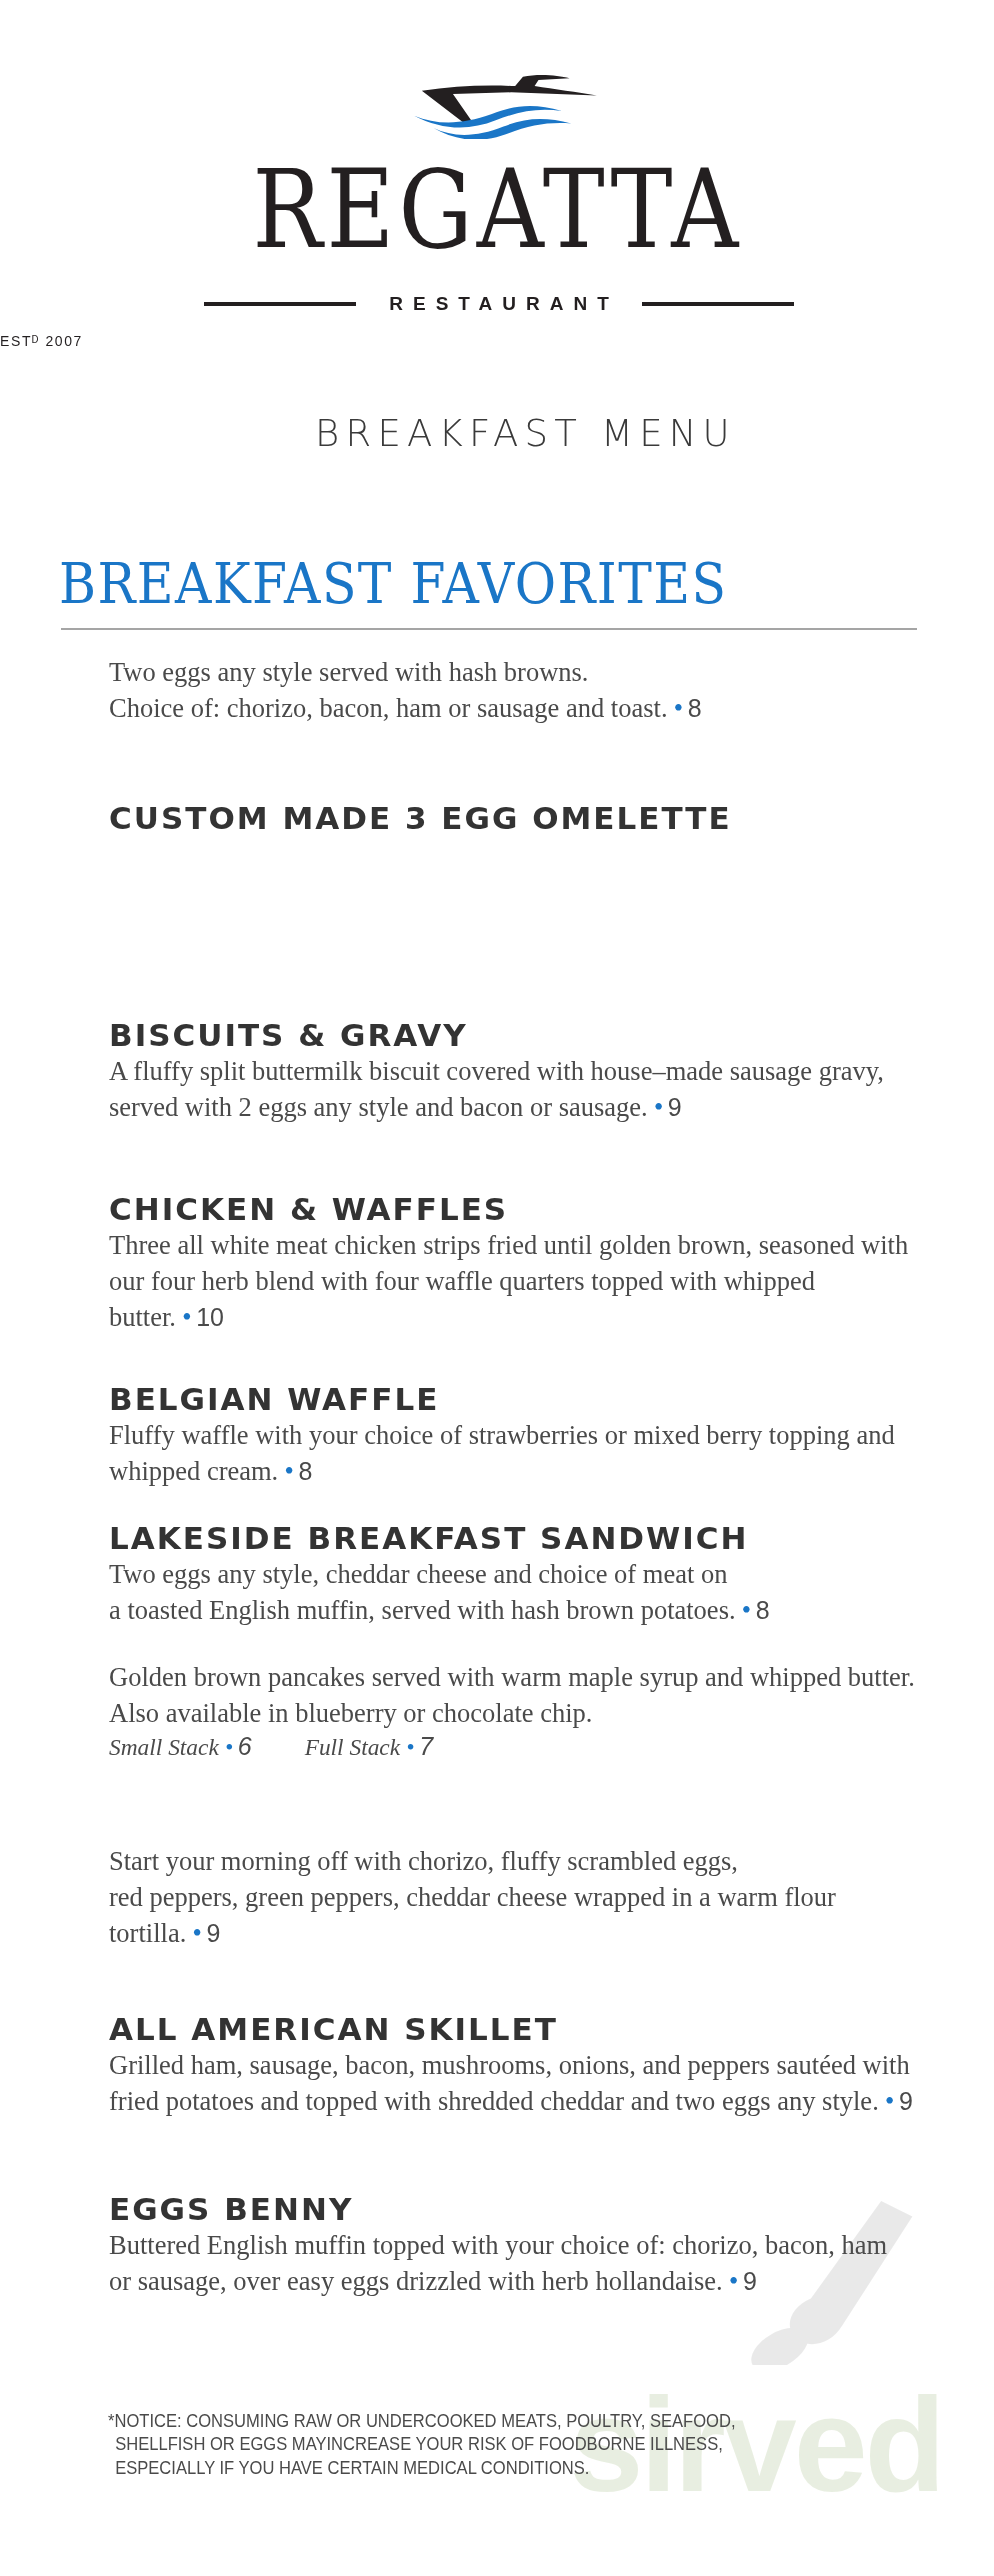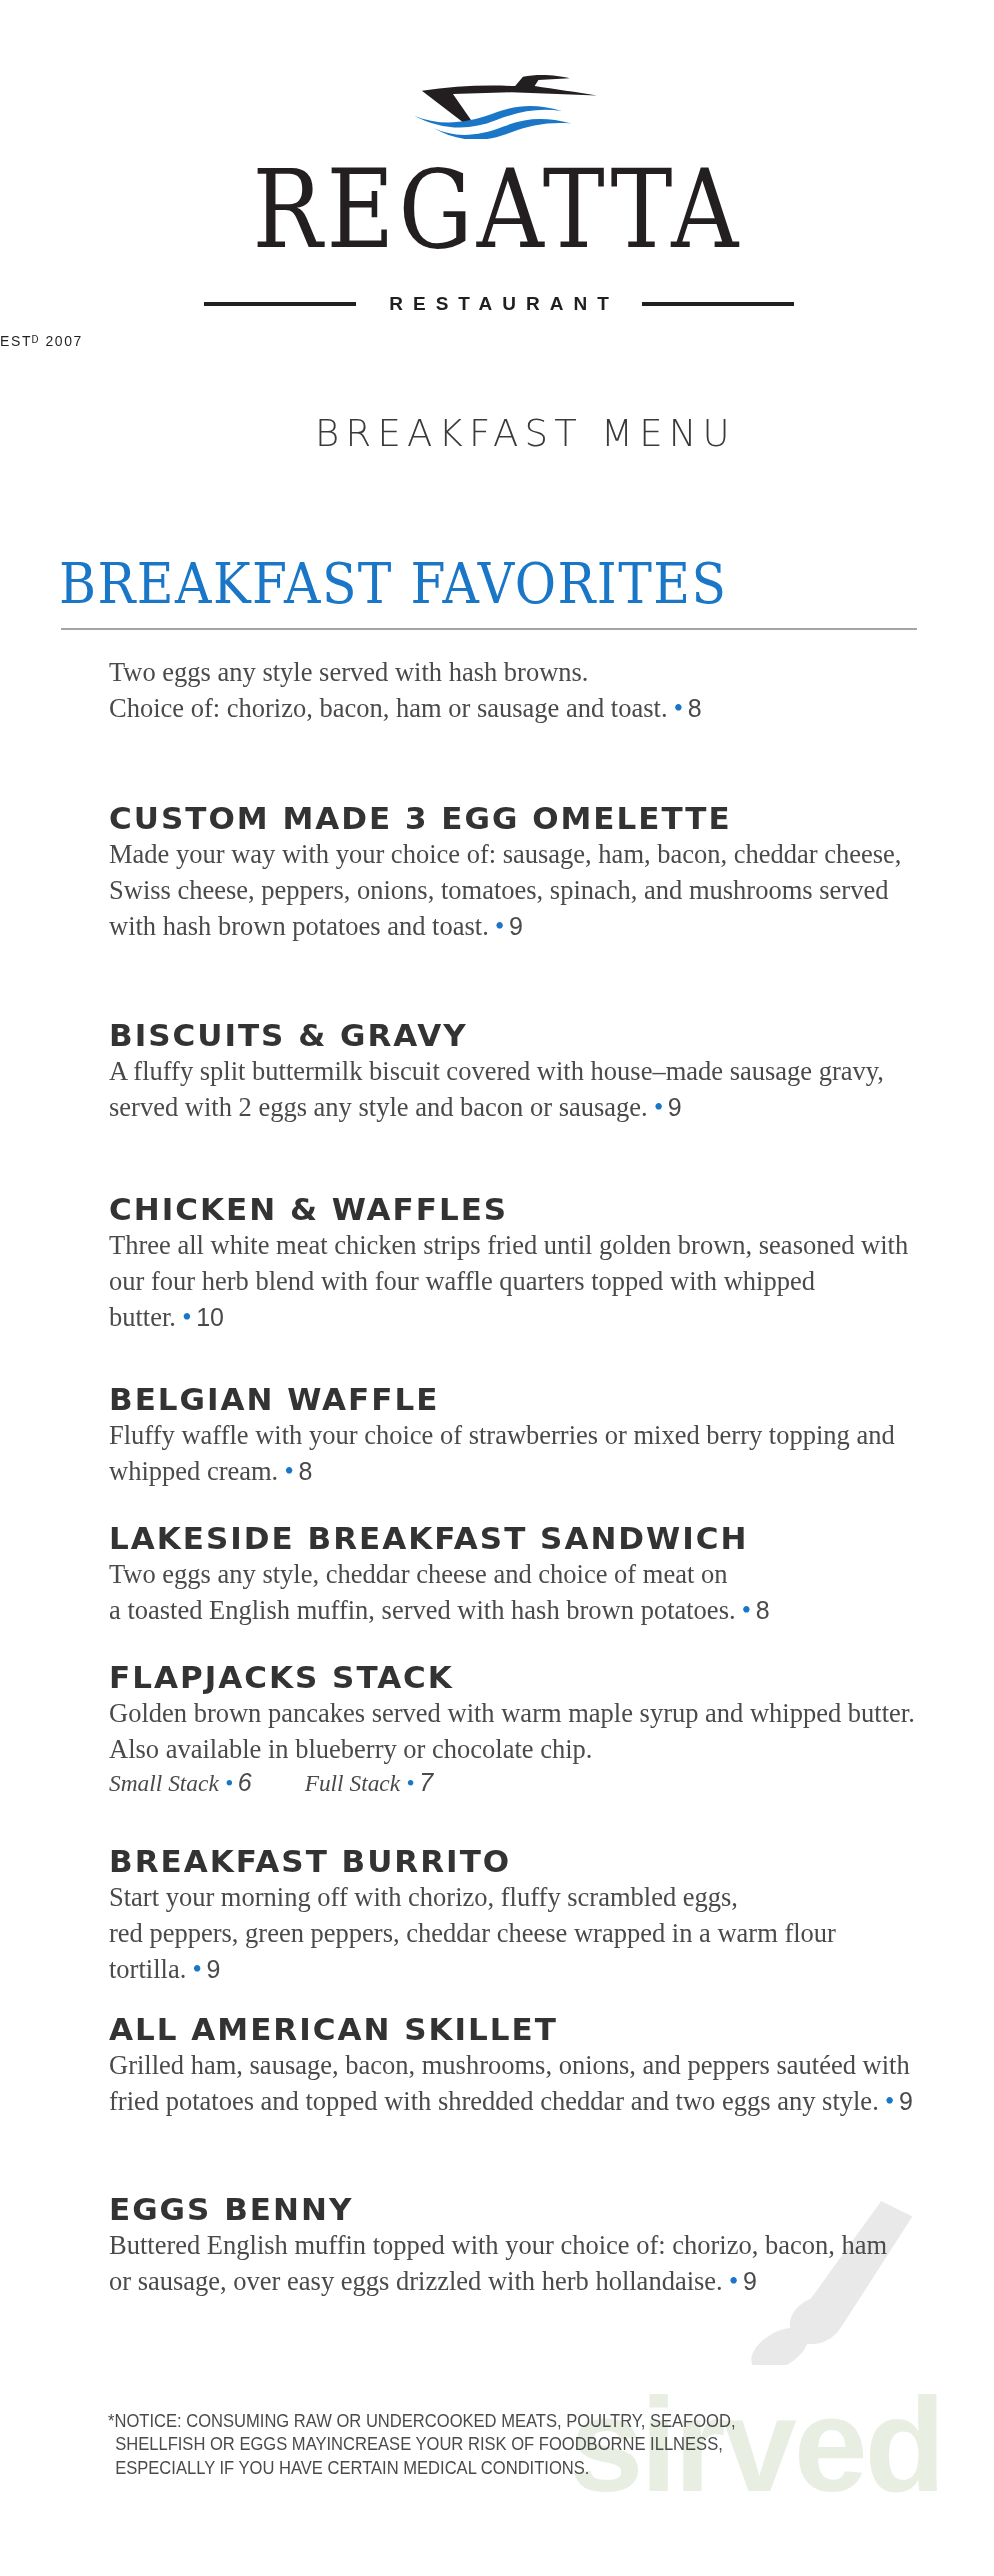--- a/index.html
+++ b/index.html
@@ -45,21 +45,20 @@
 <div class="abs section-h">BREAKFAST FAVORITES</div>
 <div class="abs section-rule"></div>
 
 <div class="abs item" style="top:654px">
   <div class="item-desc"><span style="white-space:pre-line">Two eggs any style served with hash browns.
 Choice of: chorizo, bacon, ham or sausage and toast.</span><span class="dot">•</span><span class="price">8</span></div>
 </div>
 
 <div class="abs item" style="top:800px">
   <div class="item-title">CUSTOM MADE 3 EGG OMELETTE</div>
-  <div class="item-desc"><span>Made your way with your choice of: sausage, ham, bacon, cheddar cheese, Swiss cheese, peppers, onions, tomatoes, spinach, and mushrooms served with hash brown potatoes and toast.</span><span class="dot">•</span><span class="price">9</span></div>
 </div>
 
 <div class="abs item" style="top:1017px">
   <div class="item-title">BISCUITS &amp; GRAVY</div>
   <div class="item-desc"><span>A fluffy split buttermilk biscuit covered with house–made sausage gravy, served with 2 eggs any style and bacon or sausage.</span><span class="dot">•</span><span class="price">9</span></div>
 </div>
 
 <div class="abs item" style="top:1191px">
   <div class="item-title">CHICKEN &amp; WAFFLES</div>
   <div class="item-desc"><span>Three all white meat chicken strips fried until golden brown, seasoned with our four herb blend with four waffle quarters topped with whipped butter.</span><span class="dot">•</span><span class="price">10</span></div>
@@ -70,30 +69,28 @@
   <div class="item-desc"><span>Fluffy waffle with your choice of strawberries or mixed berry topping and whipped cream.</span><span class="dot">•</span><span class="price">8</span></div>
 </div>
 
 <div class="abs item" style="top:1520px;width:866px">
   <div class="item-title">LAKESIDE BREAKFAST SANDWICH</div>
   <div class="item-desc"><span style="white-space:pre-line">Two eggs any style, cheddar cheese and choice of meat on
 a toasted English muffin, served with hash brown potatoes.</span><span class="dot">•</span><span class="price">8</span></div>
 </div>
 
 <div class="abs item" style="top:1659px;width:827px">
-  <div class="item-title">FLAPJACKS STACK</div>
   <div class="item-desc">Golden brown pancakes served with warm maple syrup and whipped butter. Also available in blueberry or chocolate chip.</div>
   <div class="sizes">
     <span class="opt"><span>Small Stack</span><span class="dot">•</span><span class="price">6</span></span>
     <span class="opt"><span>Full Stack</span><span class="dot">•</span><span class="price">7</span></span>
   </div>
 </div>
 
 <div class="abs item" style="top:1843px;width:843px">
-  <div class="item-title">BREAKFAST BURRITO</div>
   <div class="item-desc"><span style="white-space:pre-line">Start your morning off with chorizo, fluffy scrambled eggs,
 red peppers, green peppers, cheddar cheese wrapped in a warm flour tortilla.</span><span class="dot">•</span><span class="price">9</span></div>
 </div>
 
 <div class="abs item" style="top:2011px;width:843px">
   <div class="item-title">ALL AMERICAN SKILLET</div>
   <div class="item-desc"><span>Grilled ham, sausage, bacon, mushrooms, onions, and peppers sautéed with fried potatoes and topped with shredded cheddar and two eggs any style.</span><span class="dot">•</span><span class="price">9</span></div>
 </div>
 
 <div class="abs item" style="top:2191px">

